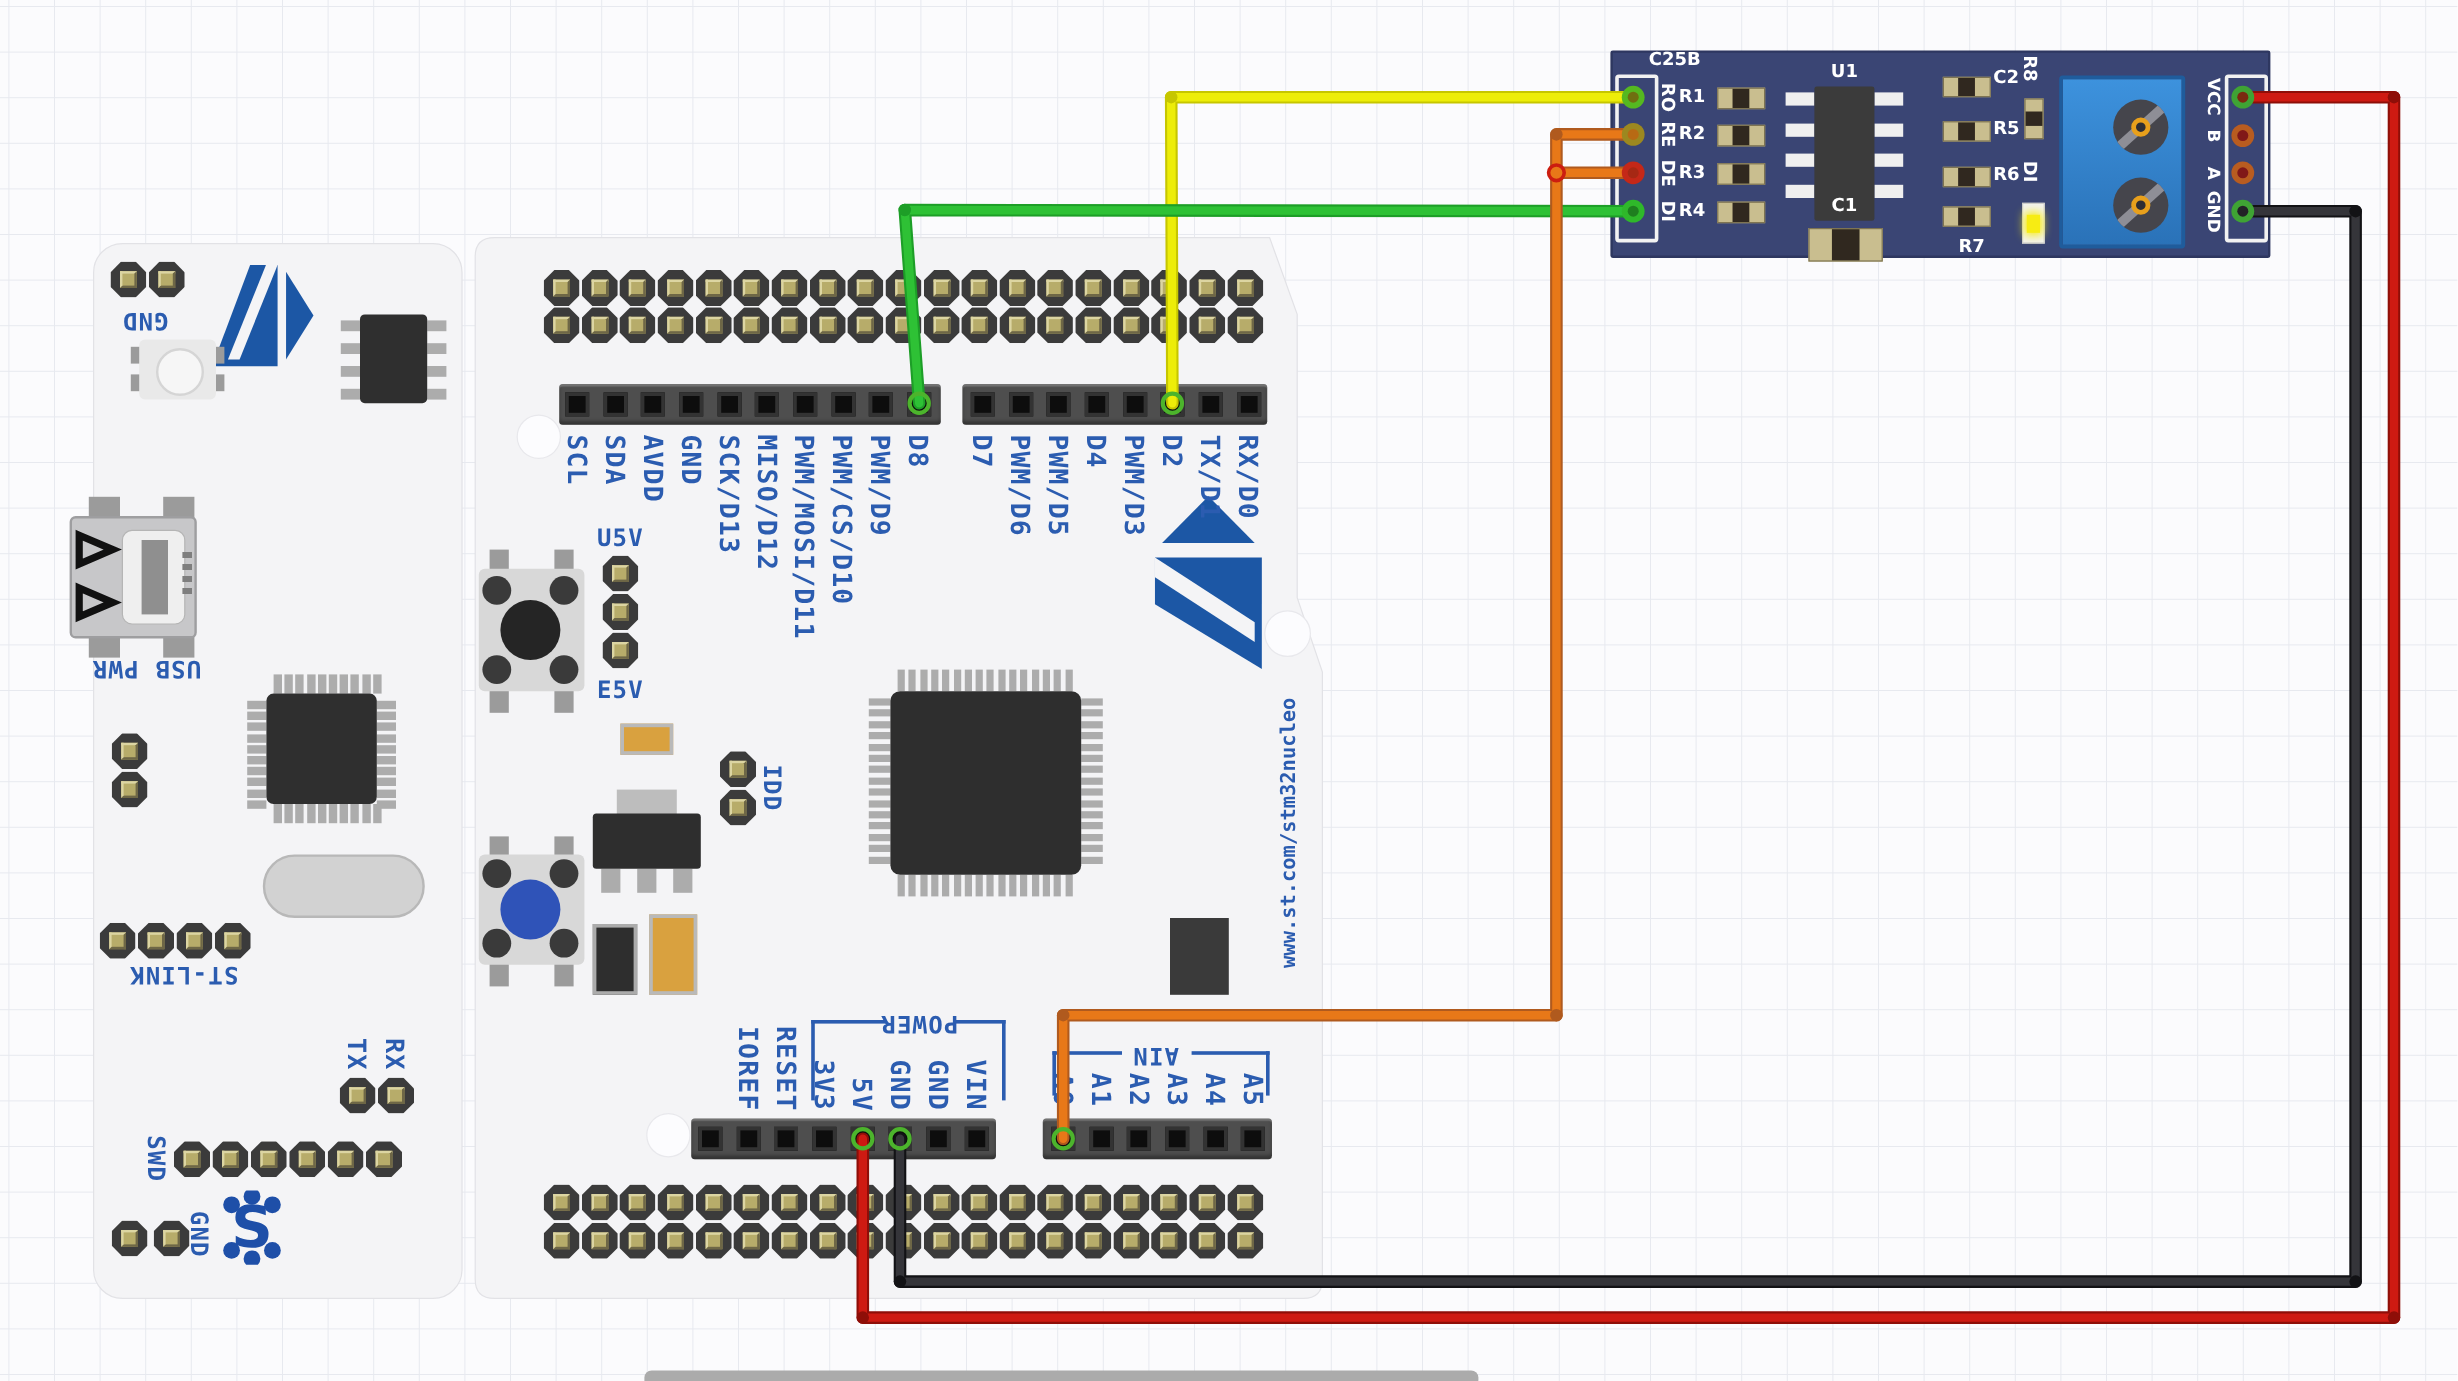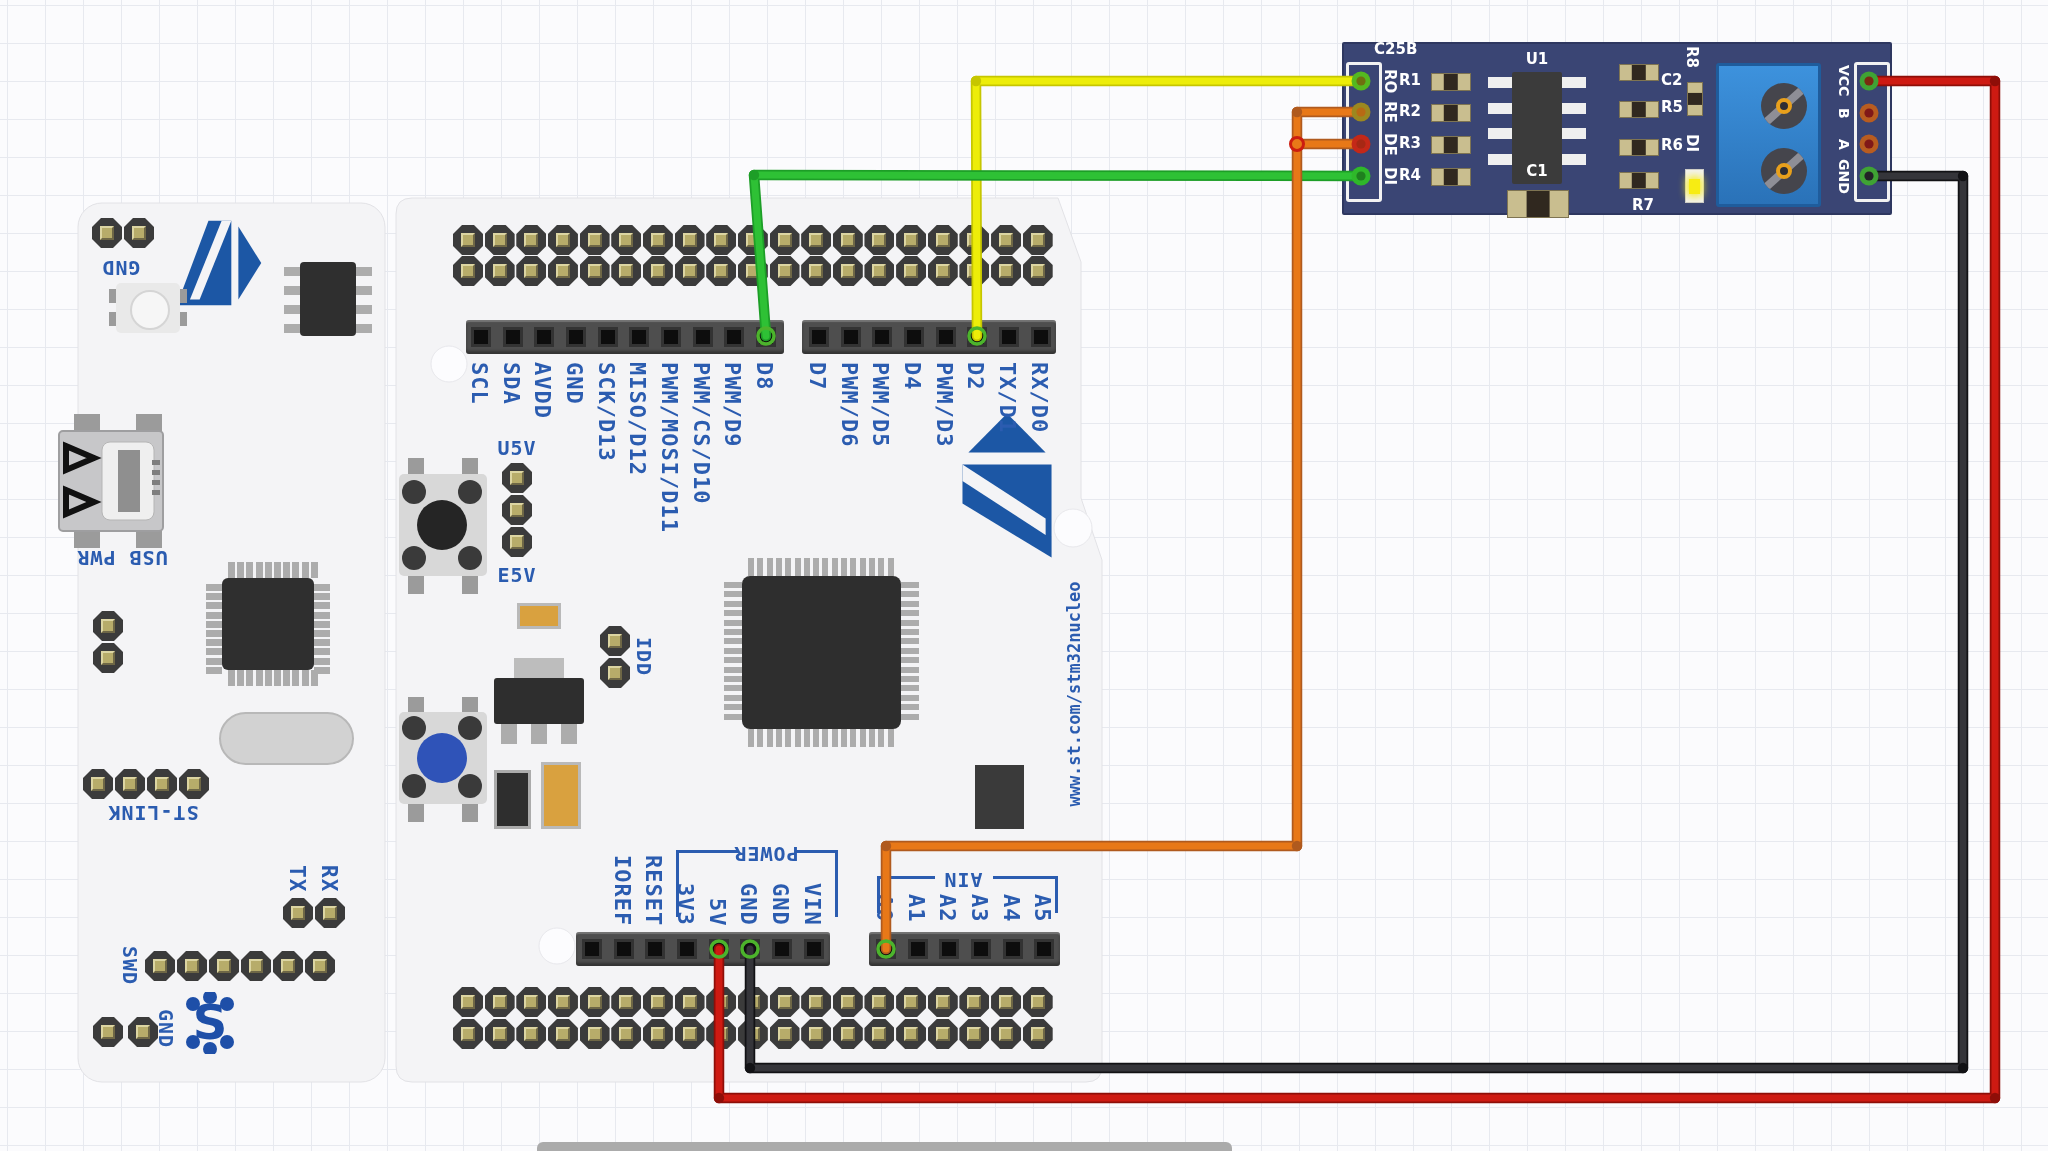--- a/index.html
+++ b/index.html
@@ -194,21 +194,21 @@
   <div class="cmp" style="left:1488px;top:154px;width:24px;height:11px;background:#EFEFEF;z-index:21;"></div>
   <div class="cmp" style="left:1562px;top:77px;width:24px;height:11px;background:#EFEFEF;z-index:21;"></div>
   <div class="cmp" style="left:1562px;top:103px;width:24px;height:11px;background:#EFEFEF;z-index:21;"></div>
   <div class="cmp" style="left:1562px;top:128px;width:24px;height:11px;background:#EFEFEF;z-index:21;"></div>
   <div class="cmp" style="left:1562px;top:154px;width:24px;height:11px;background:#EFEFEF;z-index:21;"></div>
 
   <div class="mlbl" style="left:1516px;top:164px;width:42px;text-align:center;">C1</div>
   <div class="res" style="left:1507px;top:190px;width:60px;height:26px;"></div>
 
   <div class="res" style="left:1619px;top:64px;width:38px;height:15px;"></div>
-  <div class="mlbl" style="left:1661px;top:73px;">C2</div>
+  <div class="mlbl" style="left:1661px;top:57px;">C2</div>
   <div class="mlbl vt" style="left:1684px;top:46px;height:34px;">R8</div>
   <div class="res resv" style="left:1687px;top:82px;width:14px;height:32px;"></div>
   <div class="res" style="left:1619px;top:101px;width:38px;height:15px;"></div>
   <div class="mlbl" style="left:1661px;top:100px;">R5</div>
   <div class="res" style="left:1619px;top:139px;width:38px;height:15px;"></div>
   <div class="mlbl" style="left:1661px;top:138px;">R6</div>
   <div class="mlbl vt" style="left:1684px;top:134px;height:34px;">DI</div>
   <div class="res" style="left:1619px;top:172px;width:38px;height:15px;"></div>
   <div class="mlbl" style="left:1625px;top:198px;width:36px;text-align:center;">R7</div>
 

